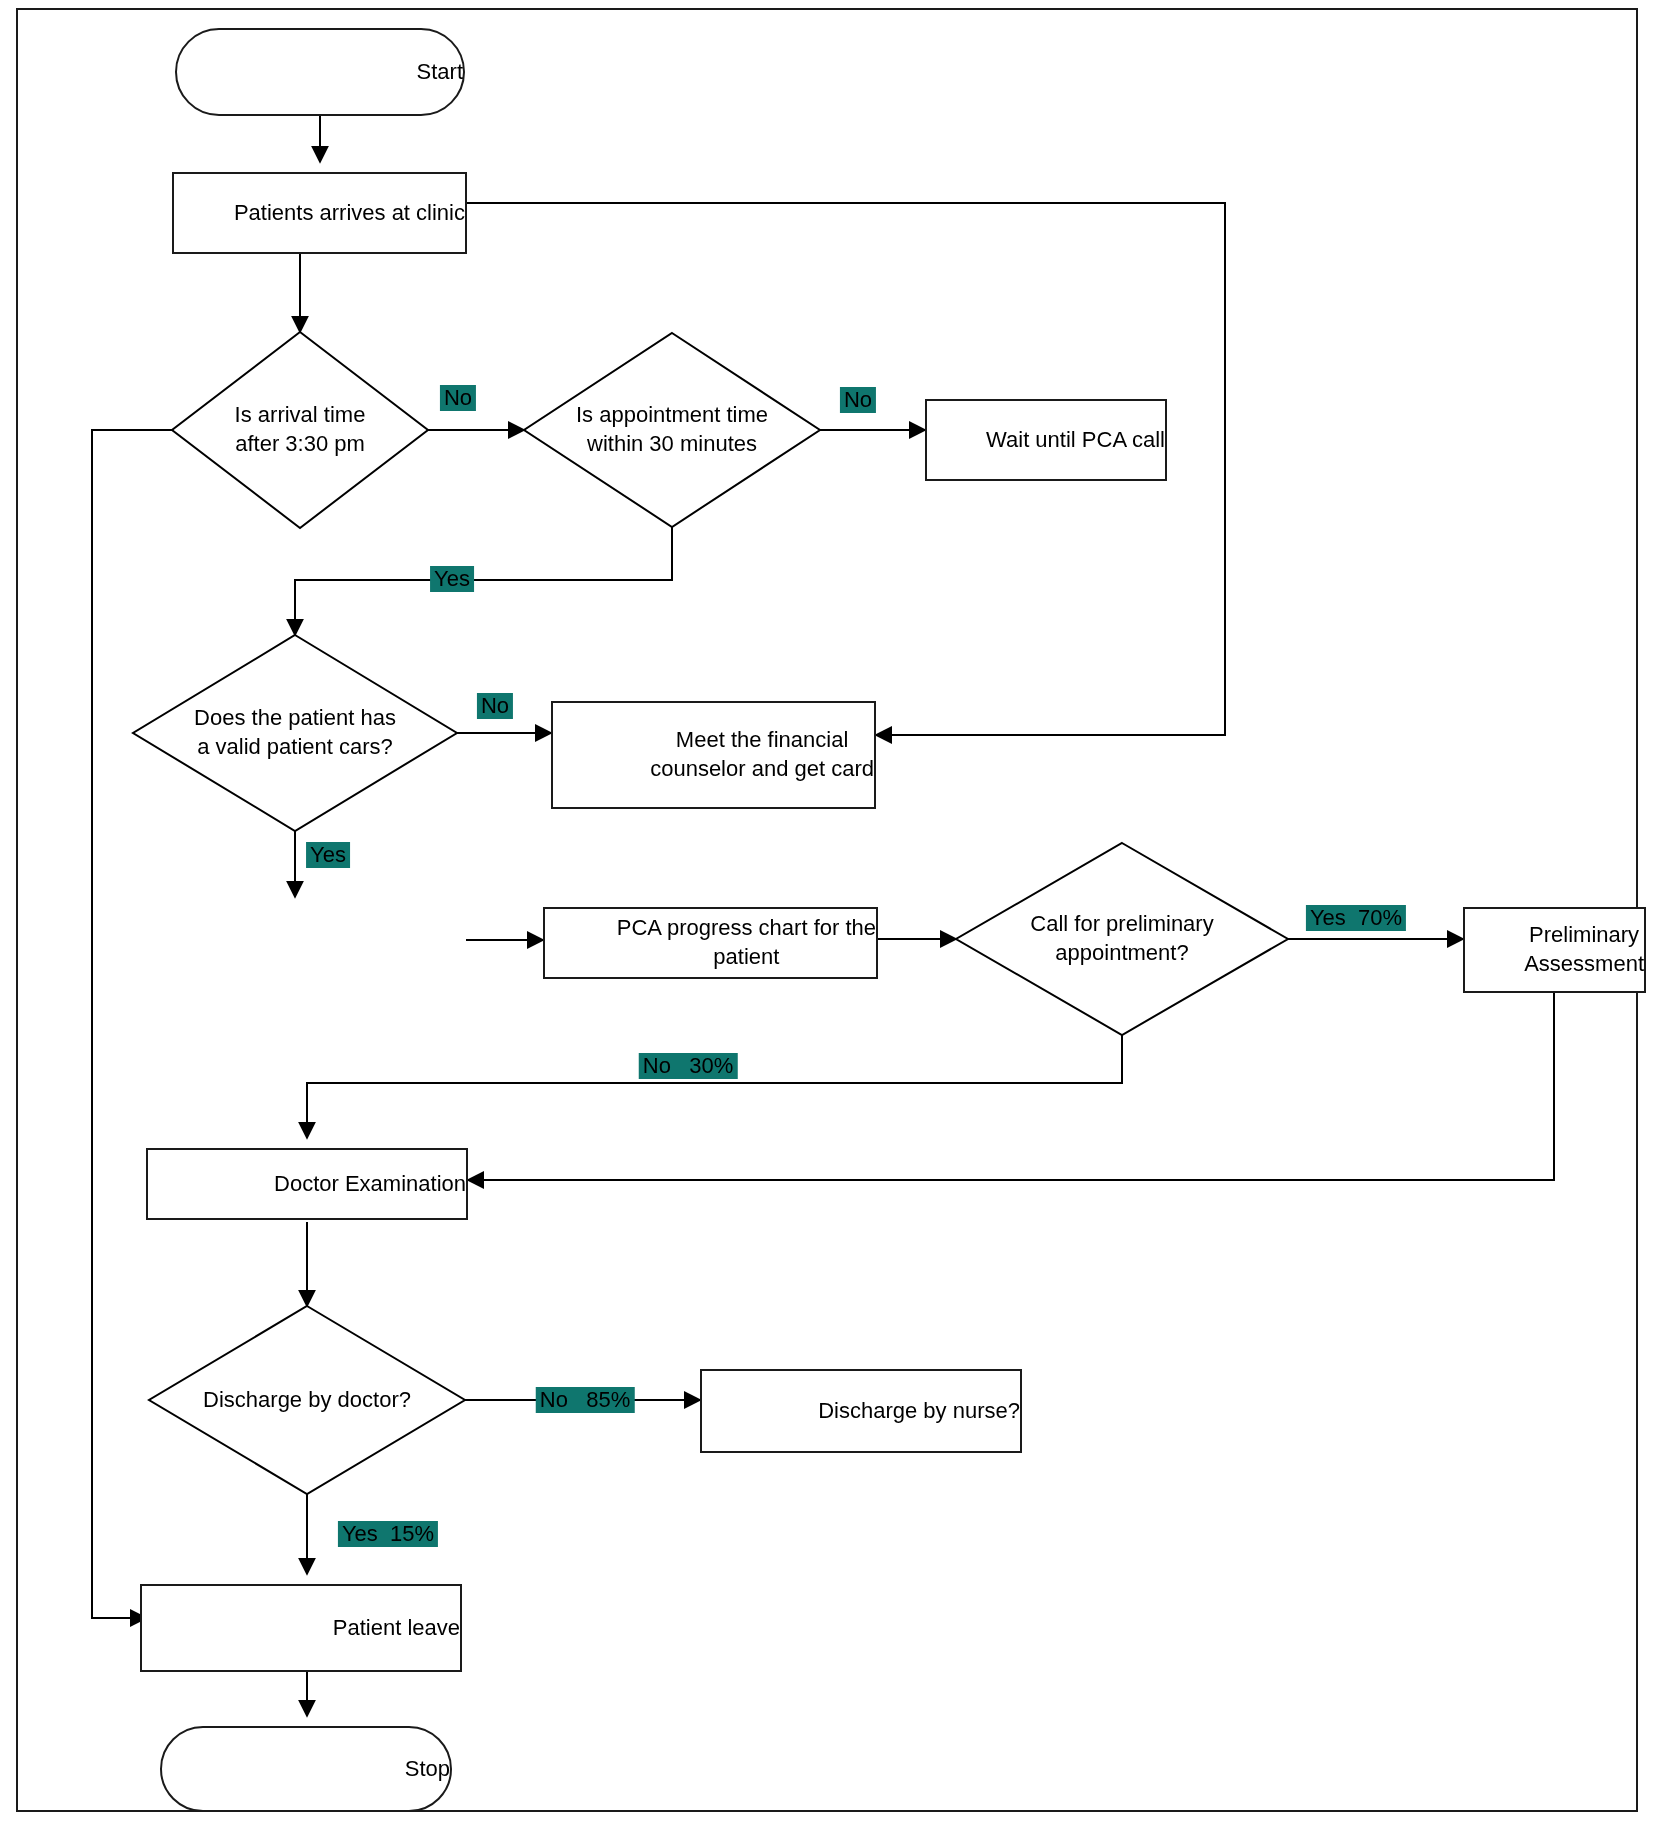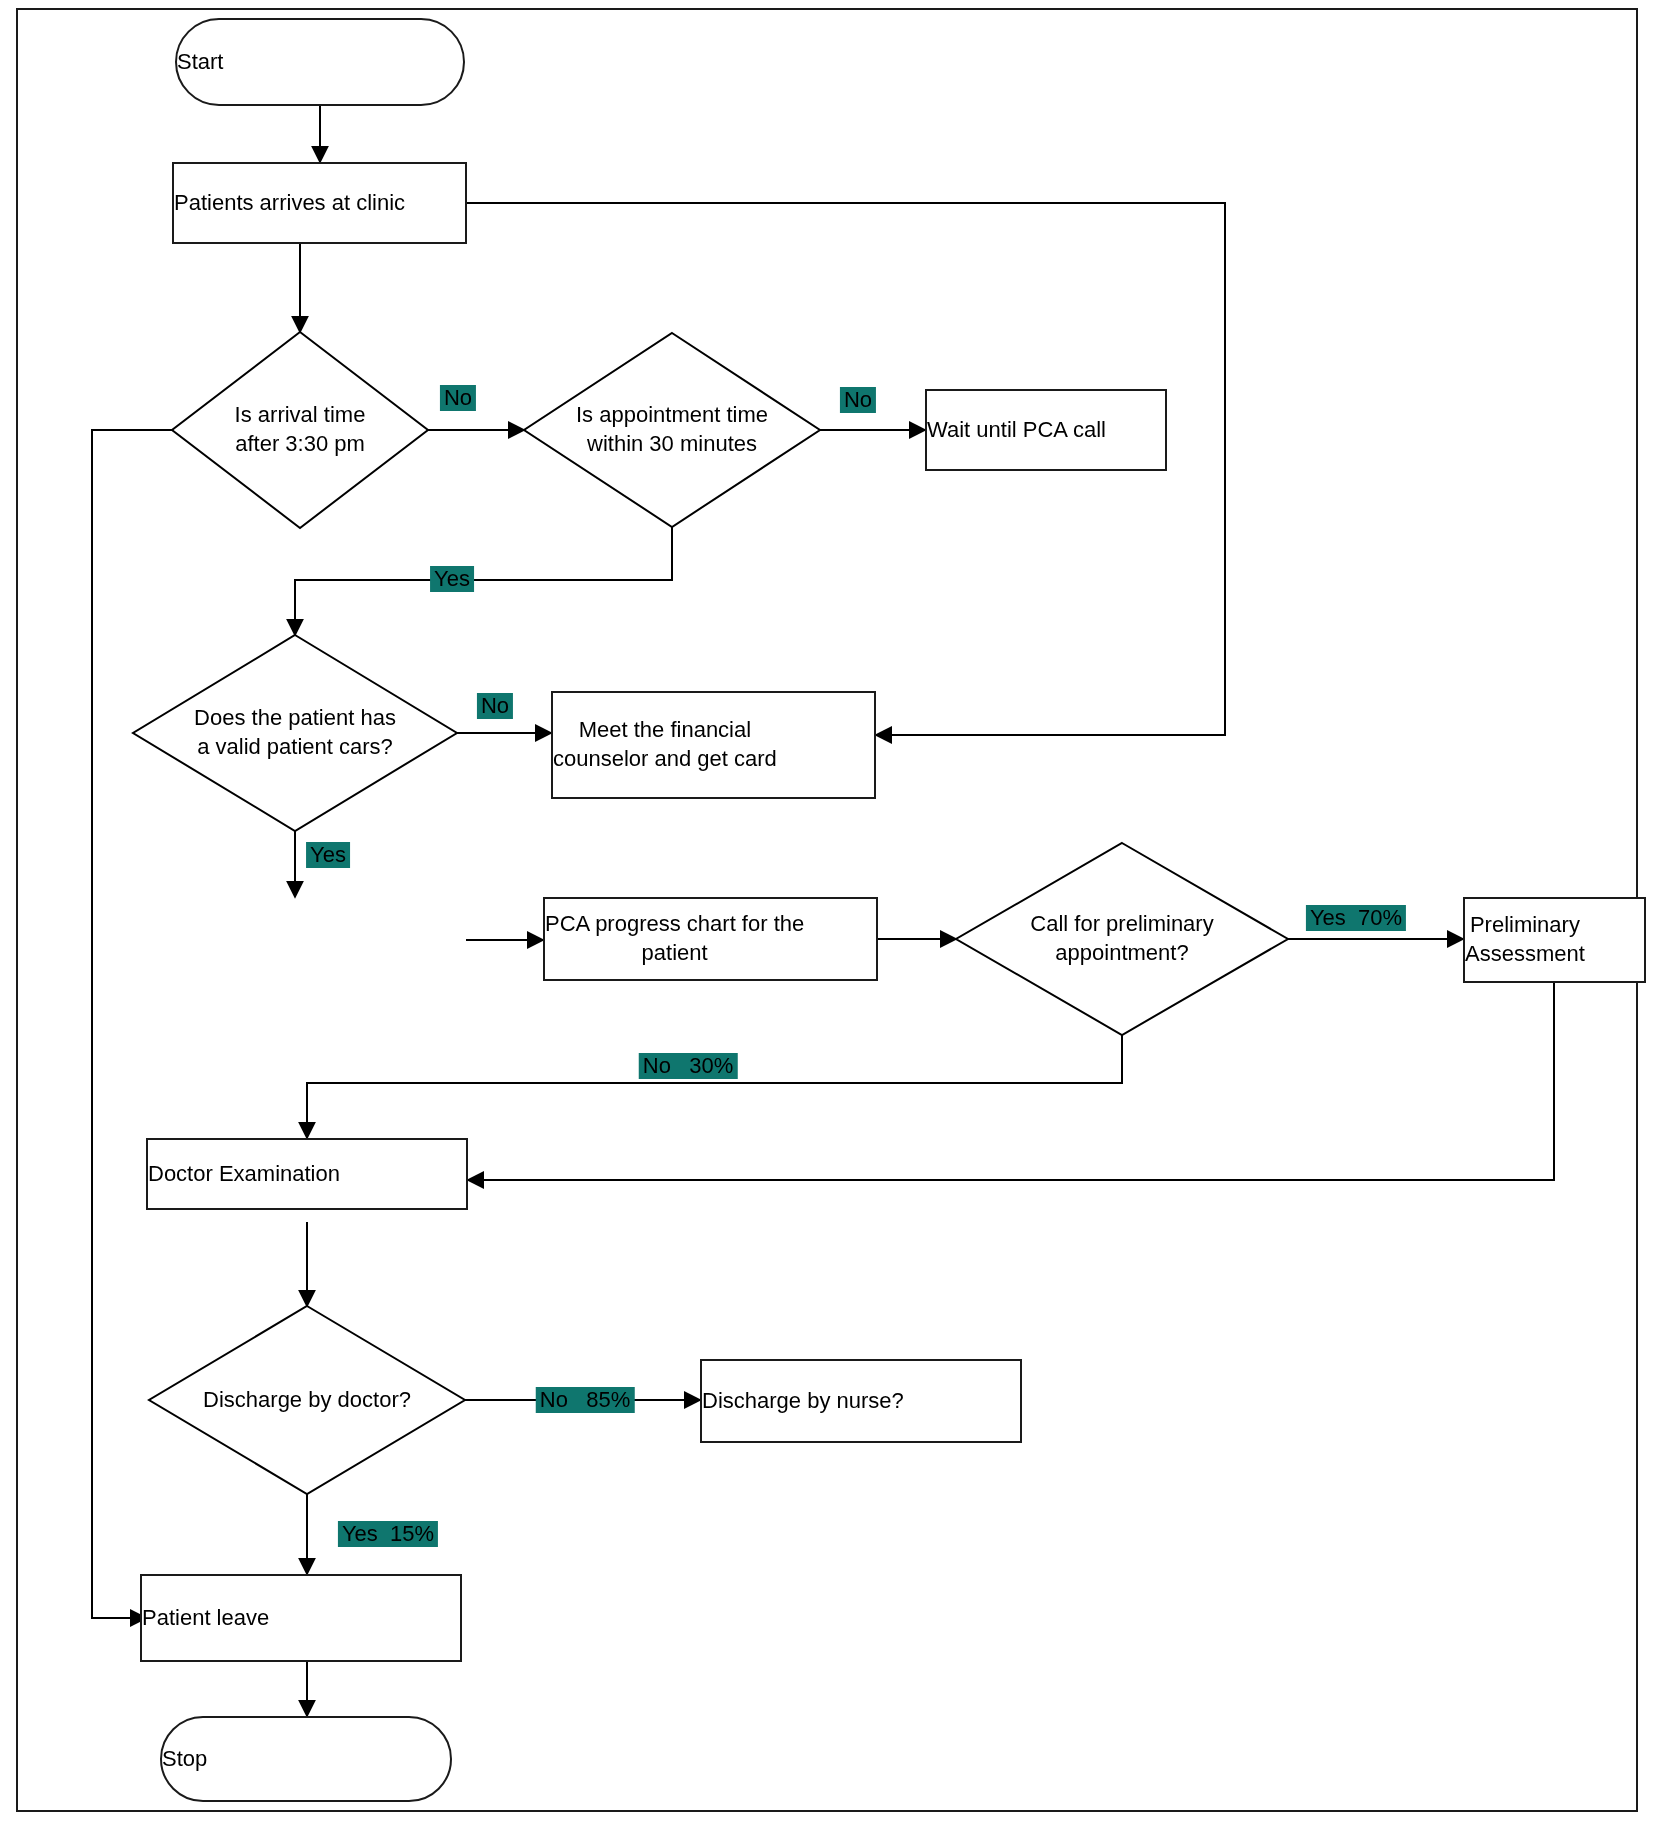--- a/index.html
+++ b/index.html
@@ -19,24 +19,25 @@
     width: 1622px; height: 1804px;
     border: 2px solid #1a1a1a;
   }
   svg.connectors { position: absolute; left: 0; top: 0; }
   .node {
     position: absolute;
     background: #ffffff;
     border: 2px solid #1a1a1a;
     display: flex;
     align-items: center;
-    justify-content: flex-start;
+    justify-content: flex-end;
     text-align: center;
     font-size: 22px;
     line-height: 1.3;
+    margin-top: 10px;
   }
   .stadium { border-radius: 46px; }
   .lbl { white-space: pre-line; }
   .dlabel {
     position: absolute;
     transform: translate(-50%, -50%);
     text-align: center;
     font-size: 22px;
     line-height: 1.3;
     white-space: pre-line;
@@ -103,21 +104,21 @@
   <div class="node" style="left:925px;top:389px;width:242px;height:82px">
     <span class="lbl">Wait until PCA call</span>
   </div>
 
   <div class="node" style="left:551px;top:691px;width:325px;height:108px">
     <span class="lbl">Meet the financial
 counselor and get card</span>
   </div>
 
 
-  <div class="node" style="left:543px;top:897px;width:335px;height:84px">
+  <div class="node" style="left:543px;top:897px;width:335px;height:72px">
     <span class="lbl">PCA progress chart for the
 patient</span>
   </div>
 
   <div class="node" style="left:1463px;top:897px;width:183px;height:86px">
     <span class="lbl">Preliminary
 Assessment</span>
   </div>
 
   <div class="node" style="left:146px;top:1138px;width:322px;height:72px">

